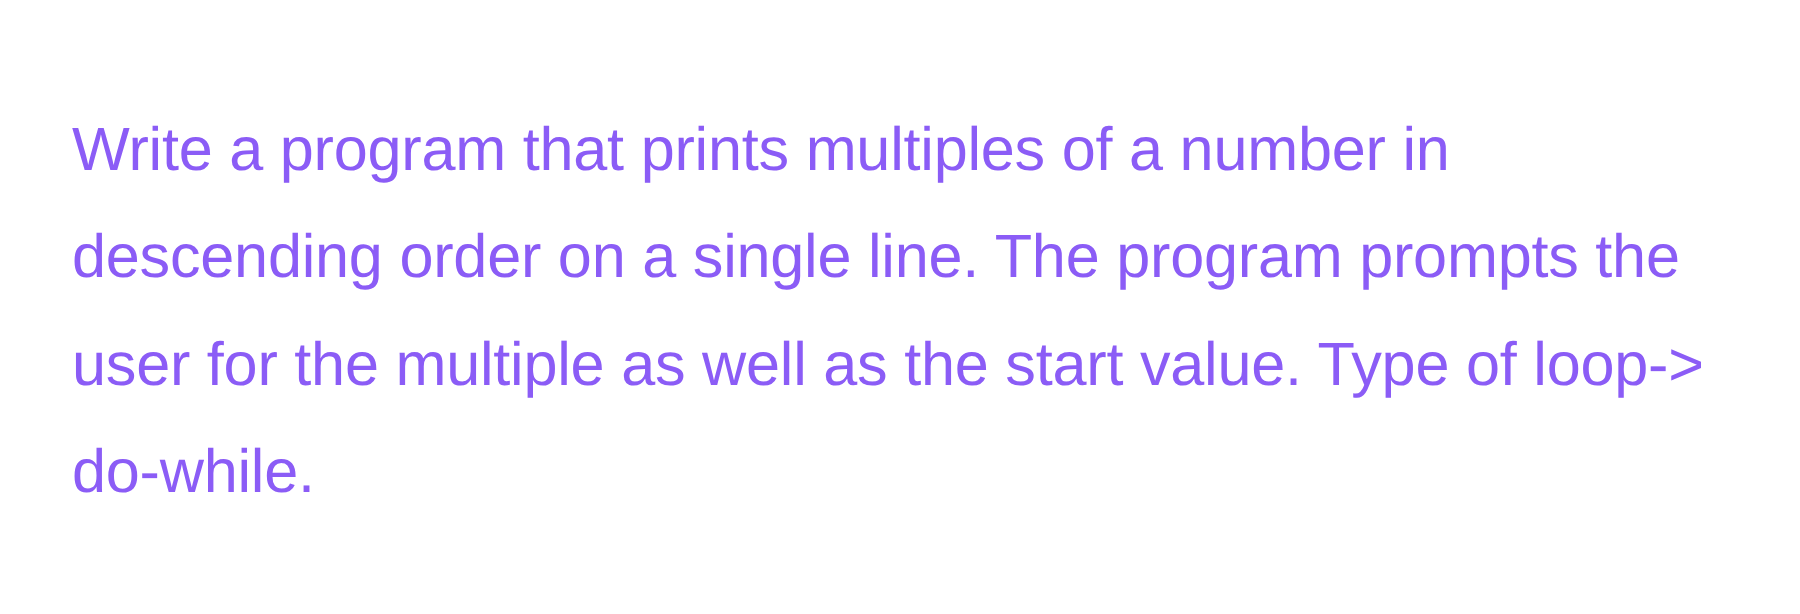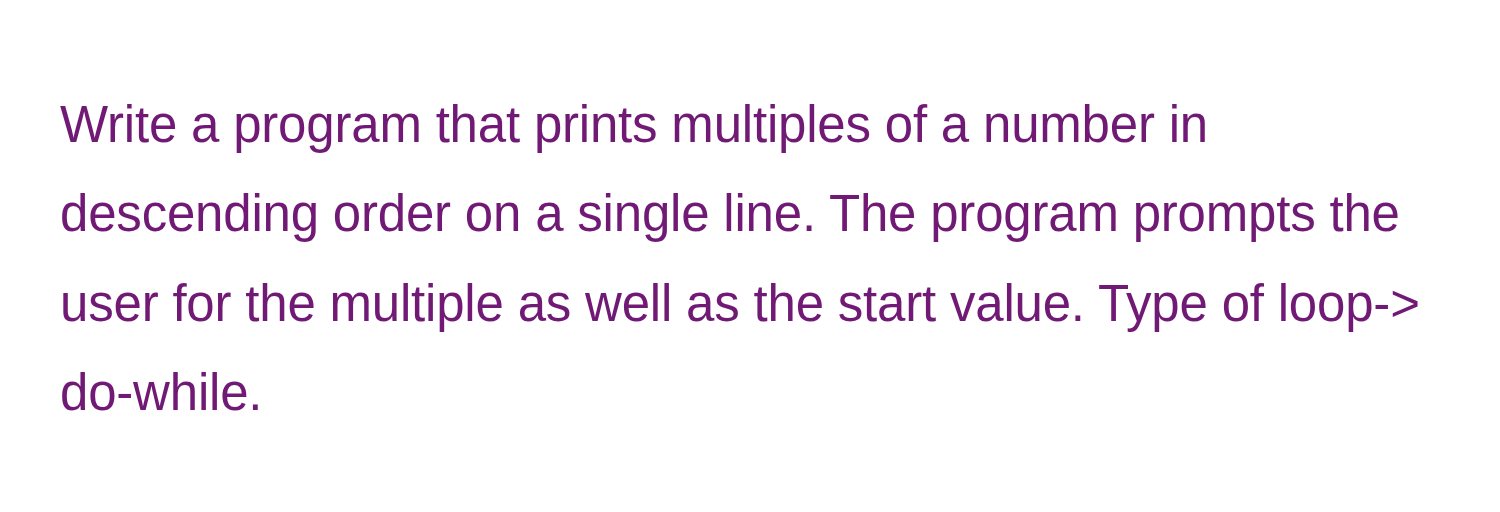--- a/index.html
+++ b/index.html
@@ -12,21 +12,21 @@
       height: 512px;
       background: #ffffff;
       font-family: -apple-system, BlinkMacSystemFont, "Segoe UI", Helvetica, Arial, sans-serif;
       padding: 80px 60px 60px 60px;
       display: flex;
       align-items: flex-start;
     }
     .content {
       font-size: 51px;
       line-height: 1.75;
-      color: #701a75;
+      color: #8b5cf6;
       letter-spacing: -0.2px;
       font-weight: 400;
     }
   </style>
 </head>
 <body>
 
 <div class="content">
   <p>Write a program that prints multiples of a number in descending order on a single line. The program prompts the user for the multiple as well as the start value. Type of loop-&gt; do-while.</p>
 </div>

